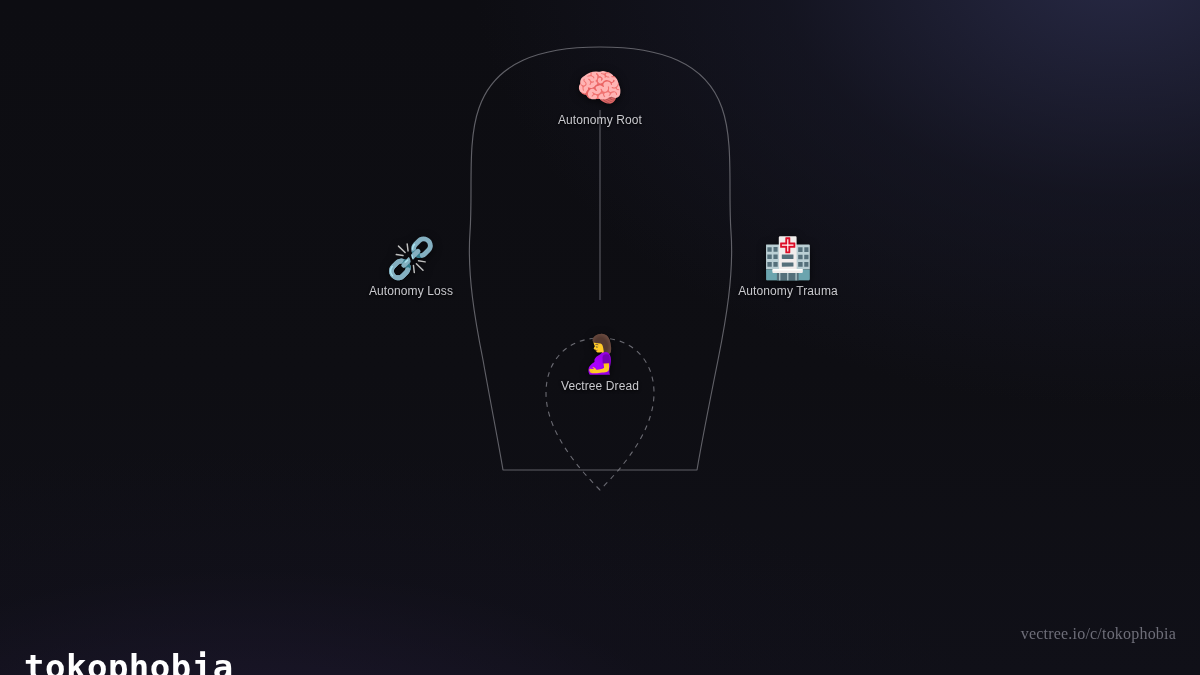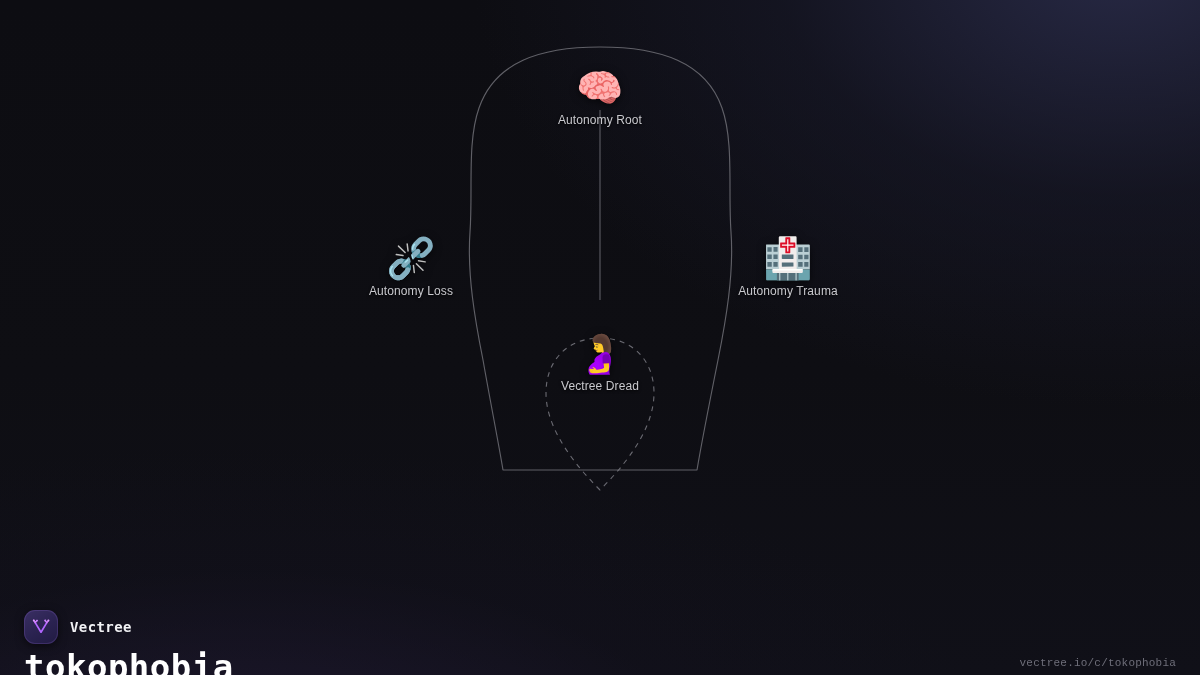--- a/index.html
+++ b/index.html
@@ -63,23 +63,23 @@
     font-size:14px; font-weight:bold; color:#f2f2f5;
     letter-spacing:0.4px;
   }
   #page-title {
     position:absolute; left:24px; top:92px;
     font-family:"DejaVu Sans Mono", monospace;
     font-size:34px; font-weight:bold; color:#ffffff;
     letter-spacing:0.5px;
   }
   #site-url {
-    position:absolute; right:24px; bottom:6px;
-    font-family:Liberation Mono, monospace;
-    font-size:11px; color:#6e6e79; letter-spacing:0.2px;
+    position:absolute; right:24px; bottom:32px;
+    font-family:Liberation Serif, serif;
+    font-size:16px; color:#6e6e79; letter-spacing:0.2px;
   }
 </style>
 </head>
 <body>
 
 <div id="stage">
 
   <div id="graph">
 
     <svg viewBox="0 0 1200 675" xmlns="http://www.w3.org/2000/svg">
@@ -121,33 +121,19 @@
 
     <div class="node" style="left:600px; top:364px;">
       <span class="emoji" style="font-size:38px;">🤰</span>
       <span class="node-label">Vectree Dread</span>
     </div>
 
   </div>
 
   <div id="footer">
 
-    <div id="brand">
-      <div id="brand-mark">
-        <svg width="20" height="20" viewBox="0 0 20 20" xmlns="http://www.w3.org/2000/svg">
-          <path d="M4.2 5.6 L10 15.2 L15.8 5.6" fill="none" stroke="#b266ff" stroke-width="1.7" stroke-linecap="round" stroke-linejoin="round"></path>
-          <path d="M4.2 5.6 L2.8 3.4 M4.2 5.6 L6.0 3.6" fill="none" stroke="#d07dff" stroke-width="1.5" stroke-linecap="round"></path>
-          <path d="M15.8 5.6 L14.2 3.5 M15.8 5.6 L17.4 3.6" fill="none" stroke="#d07dff" stroke-width="1.5" stroke-linecap="round"></path>
-          <circle cx="2.8" cy="3.4" r="1.0" fill="#e09dff"></circle>
-          <circle cx="6.0" cy="3.6" r="0.9" fill="#c77dff"></circle>
-          <circle cx="14.2" cy="3.5" r="0.9" fill="#c77dff"></circle>
-          <circle cx="17.4" cy="3.6" r="1.0" fill="#e09dff"></circle>
-        </svg>
-      </div>
-      <span id="brand-name">Vectree</span>
-    </div>
 
     <div id="page-title">tokophobia</div>
 
     <div id="site-url">vectree.io/c/tokophobia</div>
   </div>
 
 </div>
 
 </body></html>

